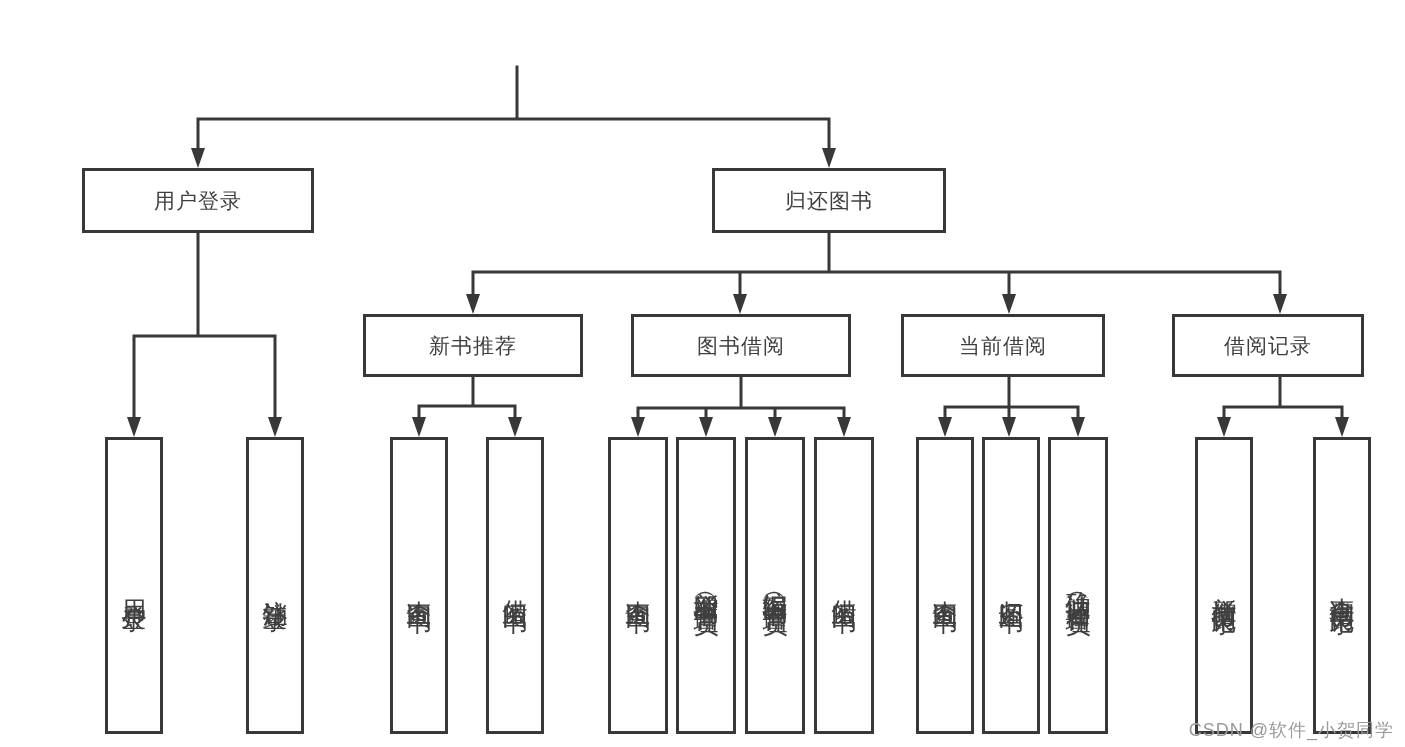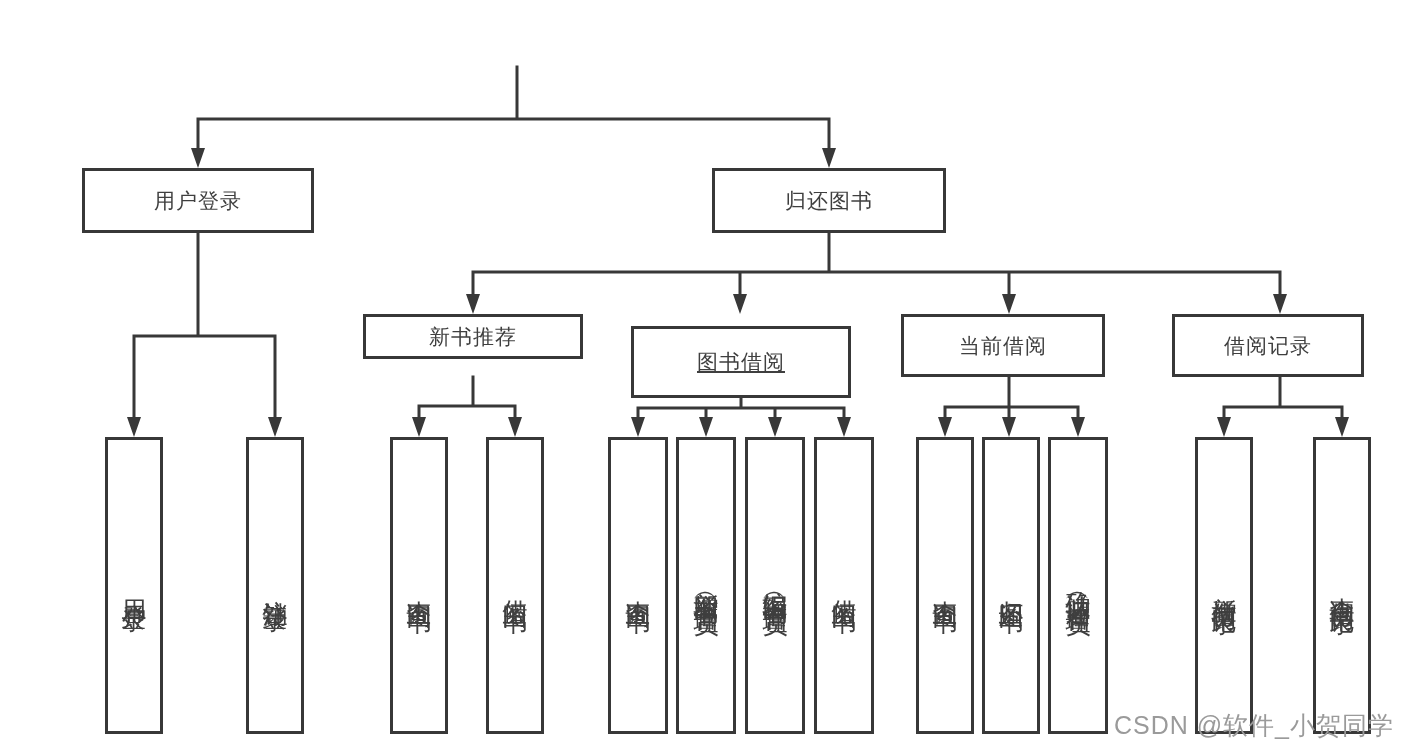--- a/index.html
+++ b/index.html
@@ -45,21 +45,21 @@
     writing-mode: vertical-rl;
     text-orientation: mixed;
     font-size: 25px;
     letter-spacing: 3px;
     line-height: 1;
   }
   #watermark {
     position: absolute;
     right: 11px;
     bottom: 5px;
-    font-size: 25px;
+    font-size: 18px;
     color: #9a9a9a;
     letter-spacing: 1px;
     white-space: nowrap;
     z-index: 5;
   }
 </style>
 </head>
 <body>
 
 <div id="diagram">
@@ -91,24 +91,24 @@
   </svg>
 
 
   <div class="box hbox" style="left:82px;top:168px;width:232px;height:65px;">
     <span>用户登录</span>
   </div>
   <div class="box hbox" style="left:712px;top:168px;width:234px;height:65px;">
     <span>归还图书</span>
   </div>
 
-  <div class="box hbox" style="left:363px;top:314px;width:220px;height:45px;">
+  <div class="box hbox" style="left:363px;top:314px;width:220px;height:63px;">
     <span>新书推荐</span>
   </div>
-  <div class="box hbox" style="left:631px;top:326px;width:220px;height:72px;text-decoration:underline;">
+  <div class="box hbox" style="left:631px;top:314px;width:220px;height:63px;">
     <span>图书借阅</span>
   </div>
   <div class="box hbox" style="left:901px;top:314px;width:204px;height:63px;">
     <span>当前借阅</span>
   </div>
   <div class="box hbox" style="left:1172px;top:314px;width:192px;height:63px;">
     <span>借阅记录</span>
   </div>
 
   <div class="box vbox" style="left:105px;top:437px;width:58px;height:297px;">

